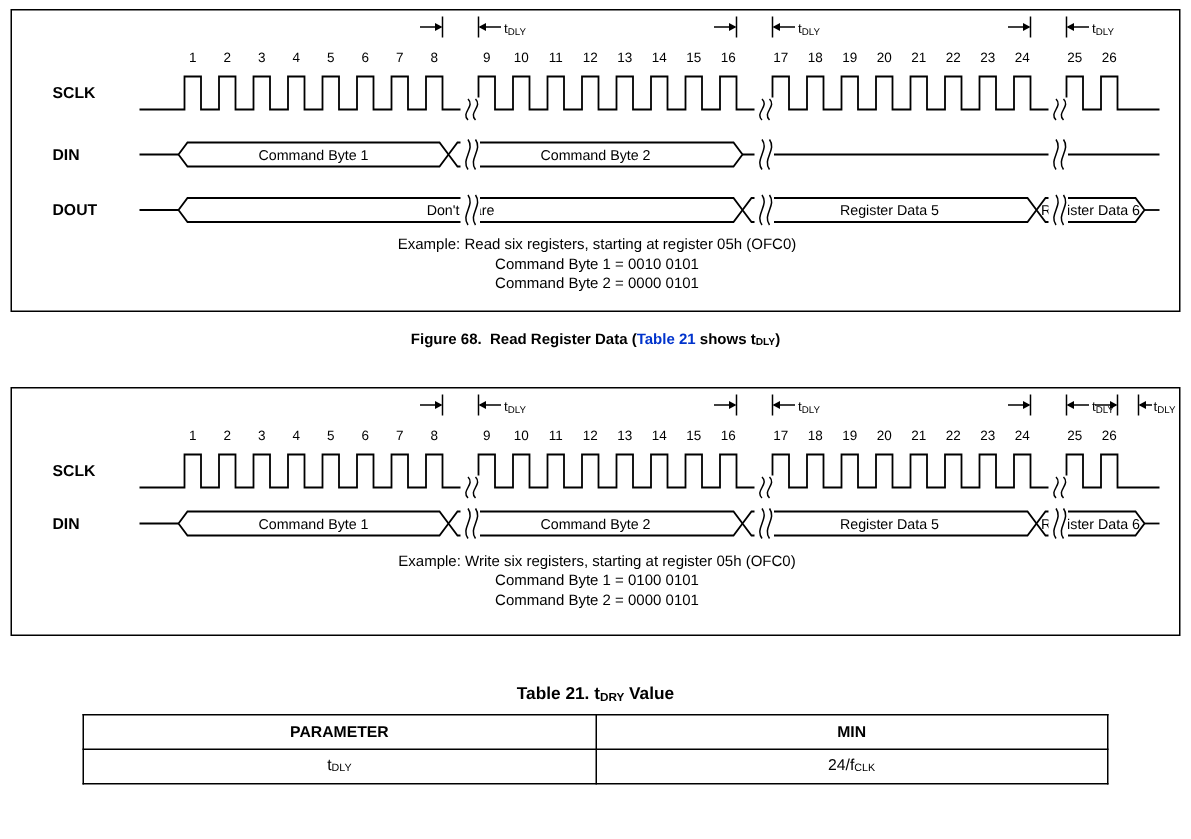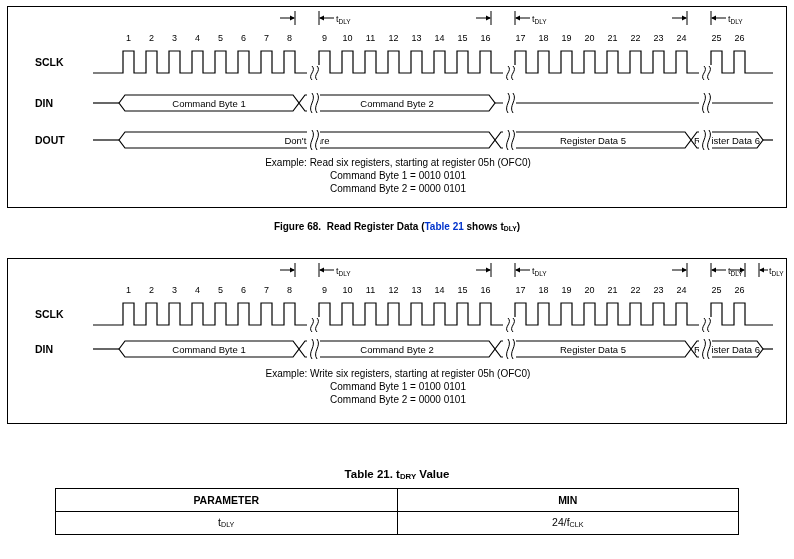--- a/index.html
+++ b/index.html
@@ -11,21 +11,21 @@
   .page { padding:6px 7px 0 7px; }
   .figure-box { border:1px solid #000; background:#fff; }
   .figure-box svg { display:block; overflow:visible; }
   svg text { font-family:"Liberation Sans", sans-serif; }
   .caption {
     text-align:center; font-size:10px; font-weight:bold;
     margin-top:13px; white-space:pre-wrap; color:#000;
   }
   .caption .doc-link { cursor:pointer; }
   .box-69 { margin-top:26px; }
-  .table-title { text-align:center; font-size:11.5px; font-weight:bold; margin-top:44px; }
+  .table-title { text-align:center; font-size:11.5px; font-weight:bold; margin-top:33px; }
   .sub { font-size:68%; vertical-align:-0.18em; }
   .param-table {
     border-collapse:collapse; width:684px; margin:6px auto 0 auto;
     font-size:10.5px; table-layout:fixed;
   }
   .param-table th, .param-table td {
     border:1px solid #000; text-align:center; height:23px; padding:0;
   }
   .param-table th { font-weight:bold; }
 </style>

